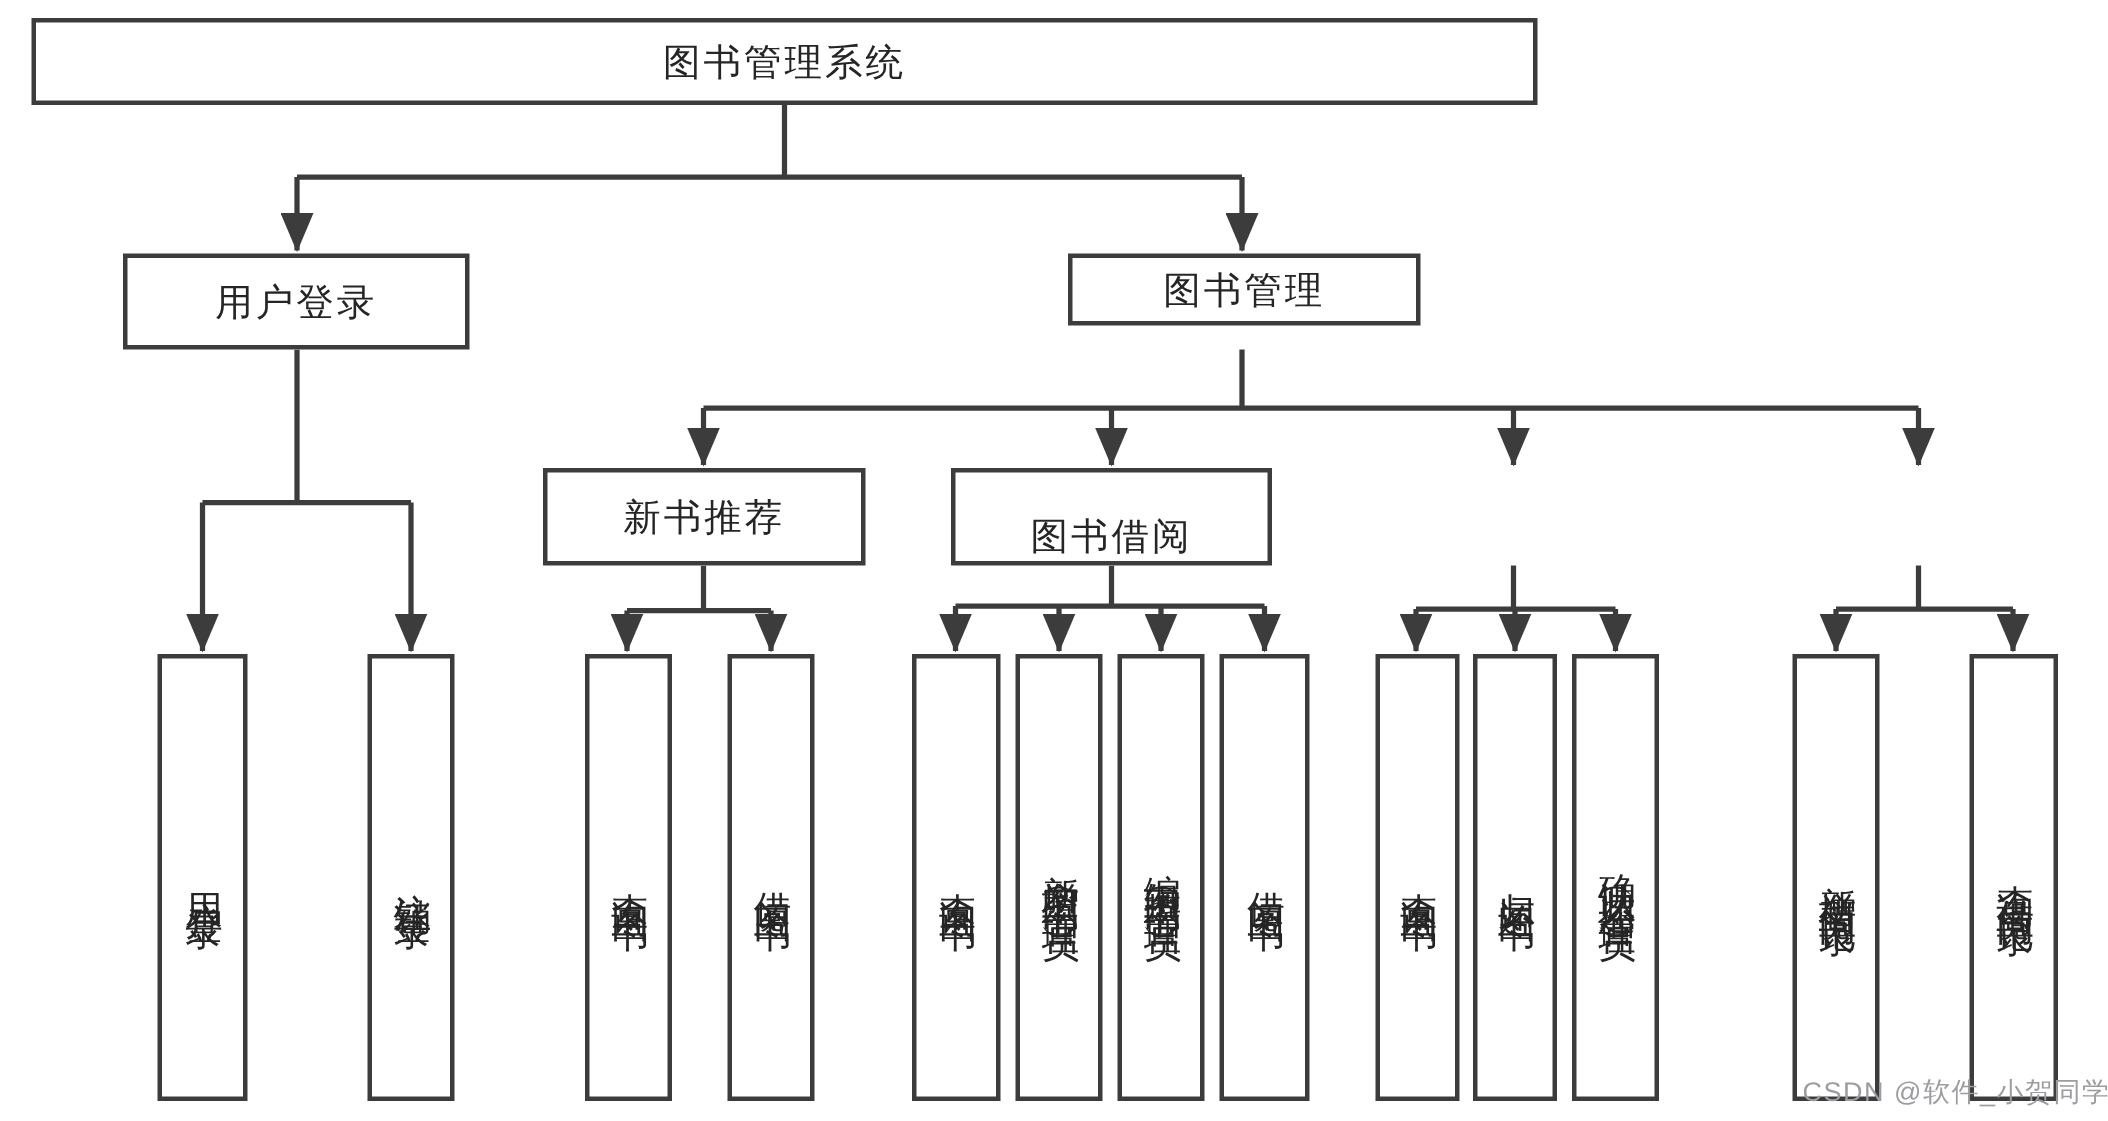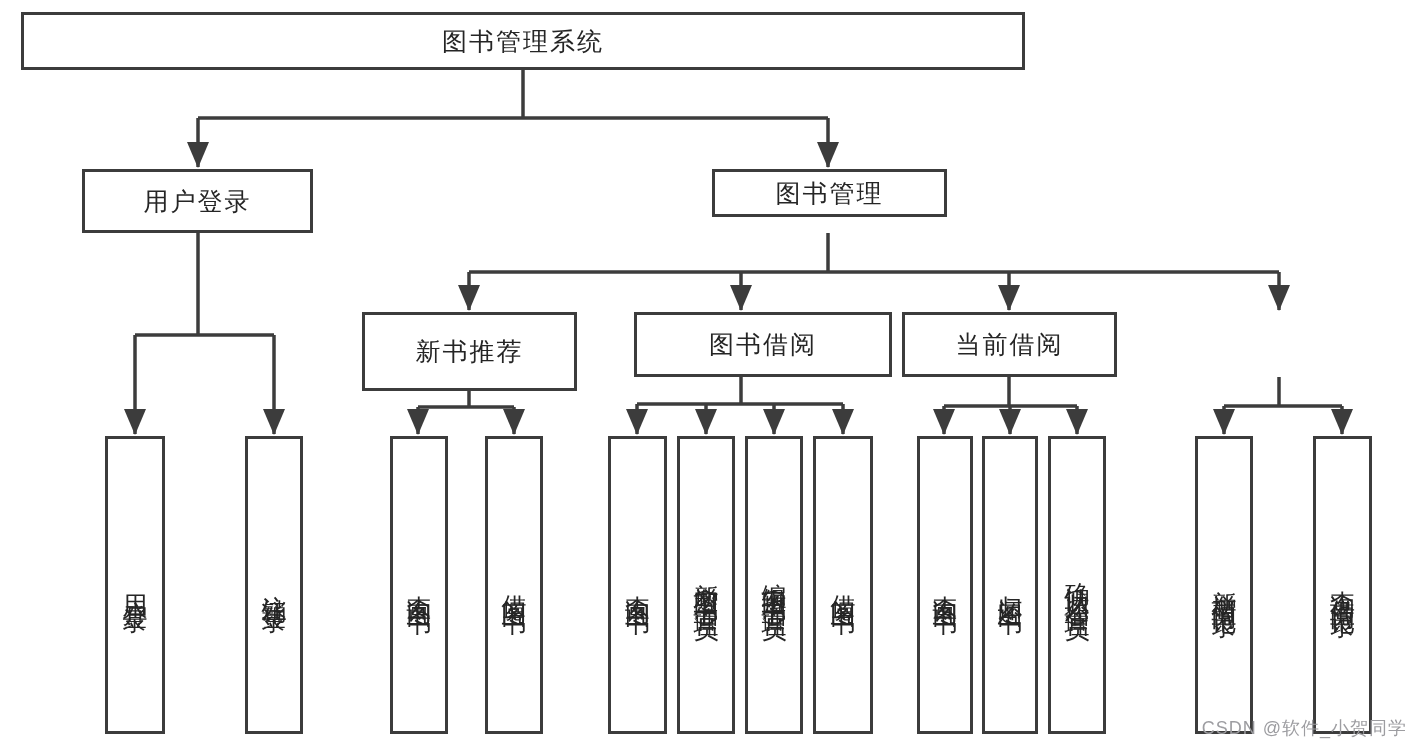--- a/index.html
+++ b/index.html
@@ -124,28 +124,25 @@
     <span class="lbl">图书管理系统</span>
   </div>
 
   <div class="node" style="left:82px; top:169px; width:231px; height:64px;">
     <span class="lbl">用户登录</span>
   </div>
   <div class="node" style="left:712px; top:169px; width:235px; height:48px;">
     <span class="lbl">图书管理</span>
   </div>
 
-  <div class="node" style="left:362px; top:312px; width:215px; height:79px;">
+  <div class="node" style="left:362px; top:312px; width:215px; height:65px;">
     <span class="lbl">新书推荐</span>
   </div>
-  <div class="node" style="left:634px; top:312px; width:258px; height:65px;">
+  <div class="node" style="left:634px; top:312px; width:214px; height:65px;align-items:flex-end;">
     <span class="lbl">图书借阅</span>
-  </div>
-  <div class="node" style="left:902px; top:312px; width:215px; height:65px;">
-    <span class="lbl">当前借阅</span>
   </div>
 
   <div class="node leaf" style="left:105px; width:60px;">
     <span class="lbl">用户登录</span>
   </div>
   <div class="node leaf" style="left:245px; width:58px;">
     <span class="lbl">注销登录</span>
   </div>
   <div class="node leaf" style="left:390px; width:58px;">
     <span class="lbl">查询图书</span>

